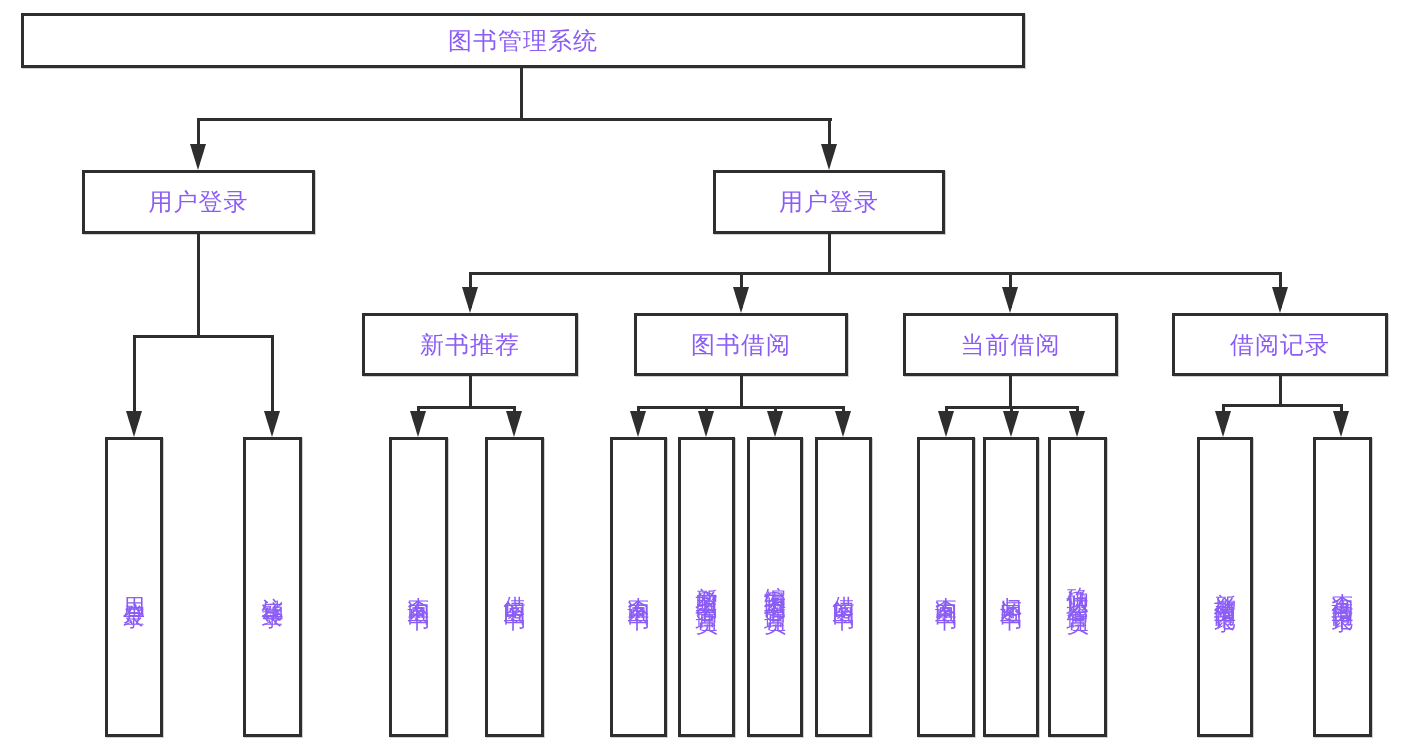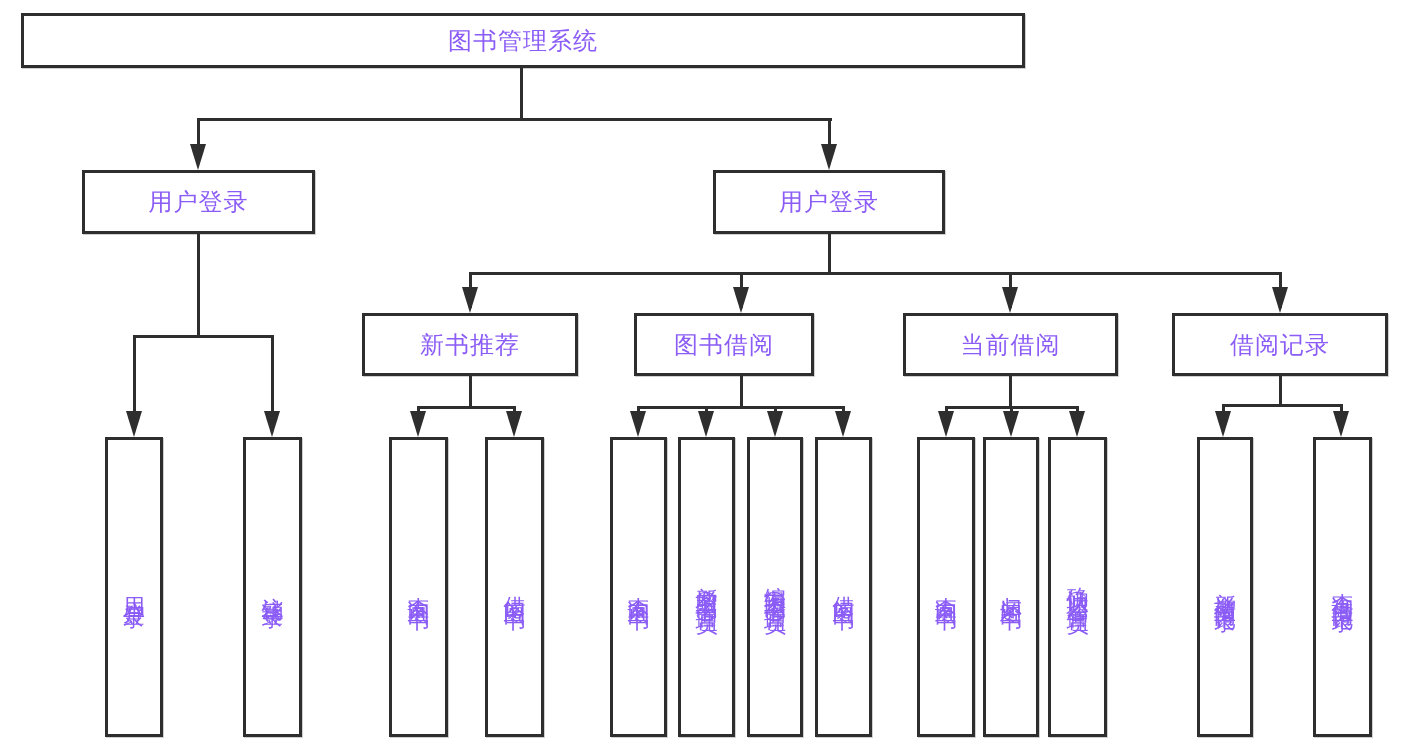--- a/index.html
+++ b/index.html
@@ -42,21 +42,21 @@
   <div class="node" style="left:82px;top:170px;width:233px;height:64px;">
     <span class="lbl">用户登录</span>
   </div>
   <div class="node" style="left:713px;top:170px;width:232px;height:64px;">
     <span class="lbl">用户登录</span>
   </div>
 
   <div class="node" style="left:362px;top:313px;width:216px;height:63px;">
     <span class="lbl">新书推荐</span>
   </div>
-  <div class="node" style="left:634px;top:313px;width:180px;height:63px;">
+  <div class="node" style="left:634px;top:313px;width:214px;height:63px;">
     <span class="lbl">图书借阅</span>
   </div>
   <div class="node" style="left:1172px;top:313px;width:216px;height:63px;">
     <span class="lbl">借阅记录</span>
   </div>
   <div class="node" style="left:903px;top:313px;width:215px;height:63px;">
     <span class="lbl">当前借阅</span>
   </div>
 
   <div class="node leaf" style="left:105px;top:437px;width:58px;height:300px;">

